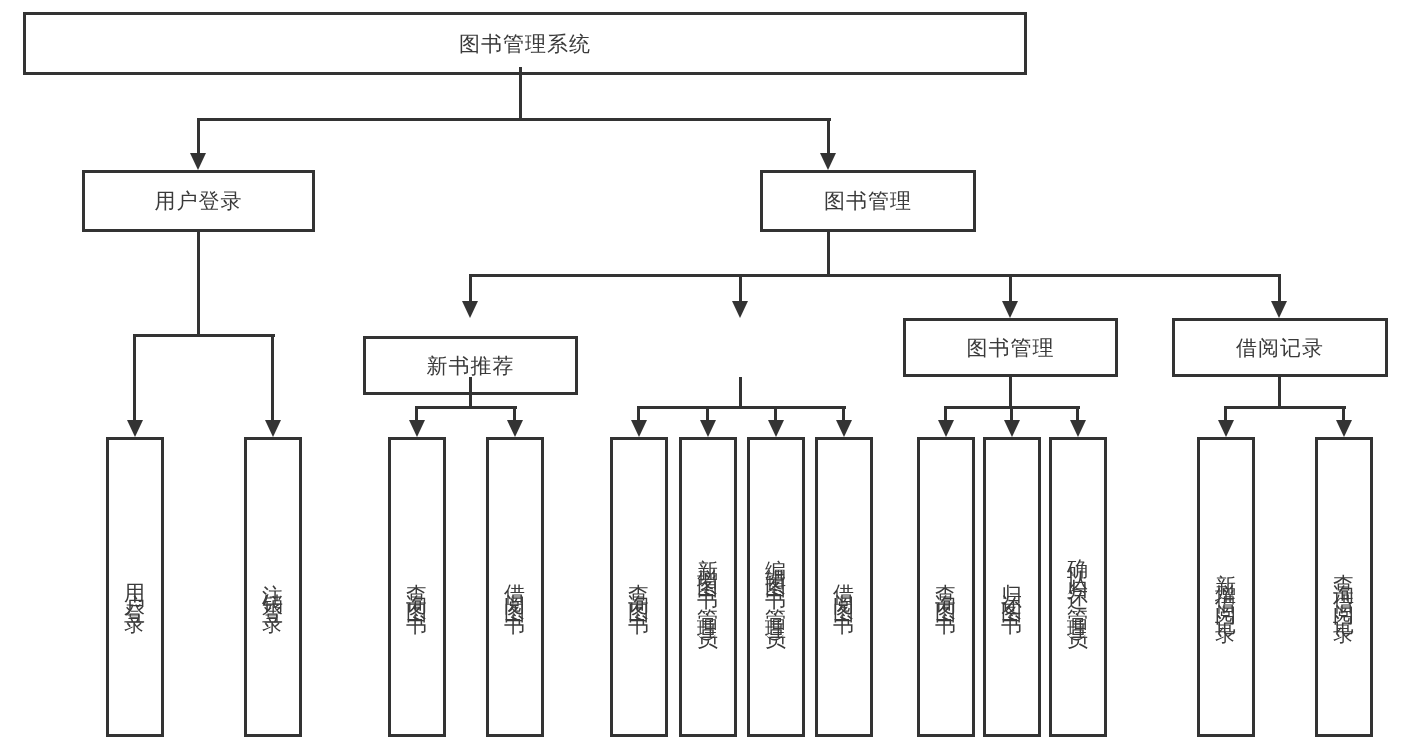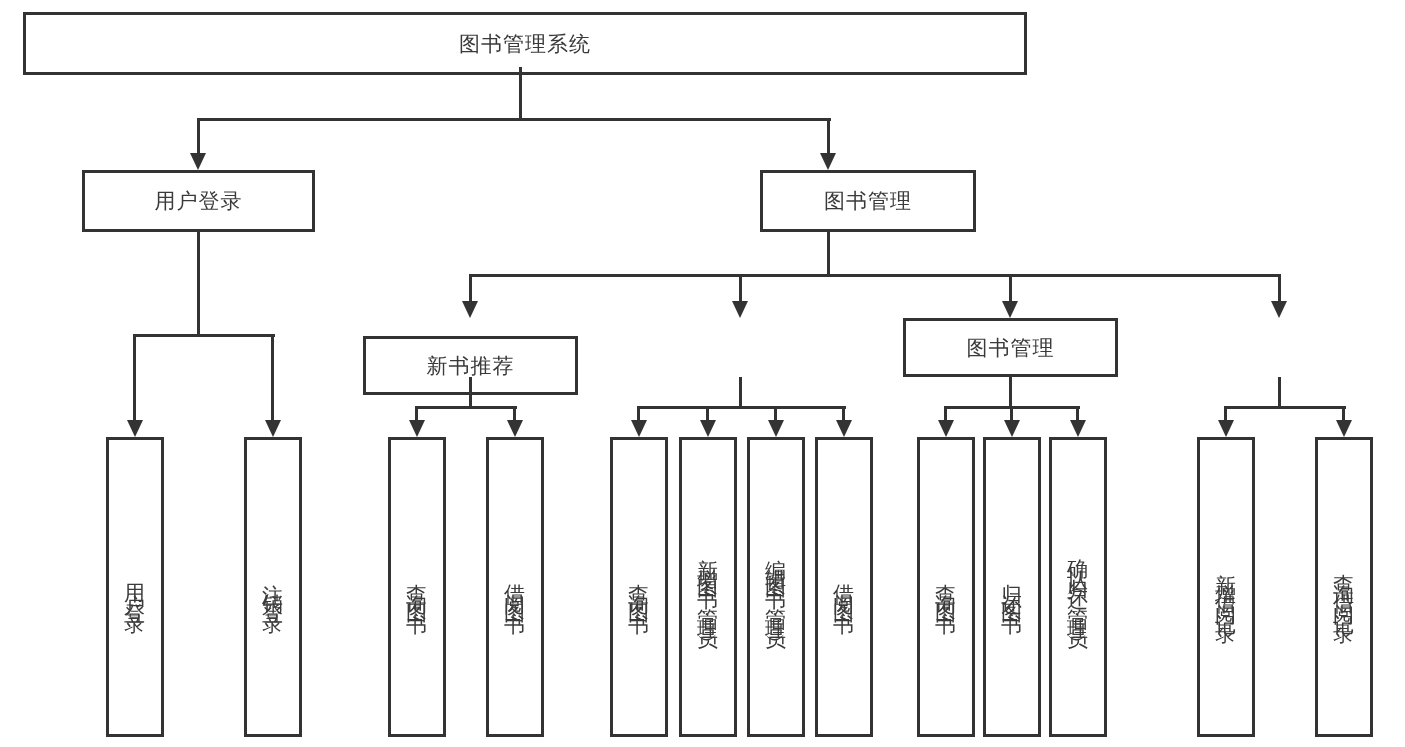--- a/index.html
+++ b/index.html
@@ -67,20 +67,23 @@
   <div class="line" style="left:1009px;top:277px;width:3px;height:25px;"></div>
   <div class="arrow" style="left:1002px;top:301px;"></div>
   <div class="line" style="left:1278px;top:277px;width:3px;height:25px;"></div>
   <div class="arrow" style="left:1271px;top:301px;"></div>
 
   <div class="box" style="left:363px;top:336px;width:215px;height:59px;">
     <span class="hlabel">新书推荐</span>
   </div>
   <div class="box" style="left:903px;top:318px;width:215px;height:59px;">
     <span class="hlabel">图书管理</span>
+  </div>
+  <div class="box" style="left:1172px;top:318px;width:216px;height:59px;">
+    <span class="hlabel">借阅记录</span>
   </div>
 
   <div class="line" style="left:469px;top:377px;width:3px;height:31px;"></div>
   <div class="line" style="left:415px;top:406px;width:102px;height:3px;"></div>
   <div class="line" style="left:415px;top:409px;width:3px;height:12px;"></div>
   <div class="arrow" style="left:409px;top:420px;"></div>
   <div class="line" style="left:513px;top:409px;width:3px;height:12px;"></div>
   <div class="arrow" style="left:507px;top:420px;"></div>
 
   <div class="line" style="left:739px;top:377px;width:3px;height:31px;"></div>

